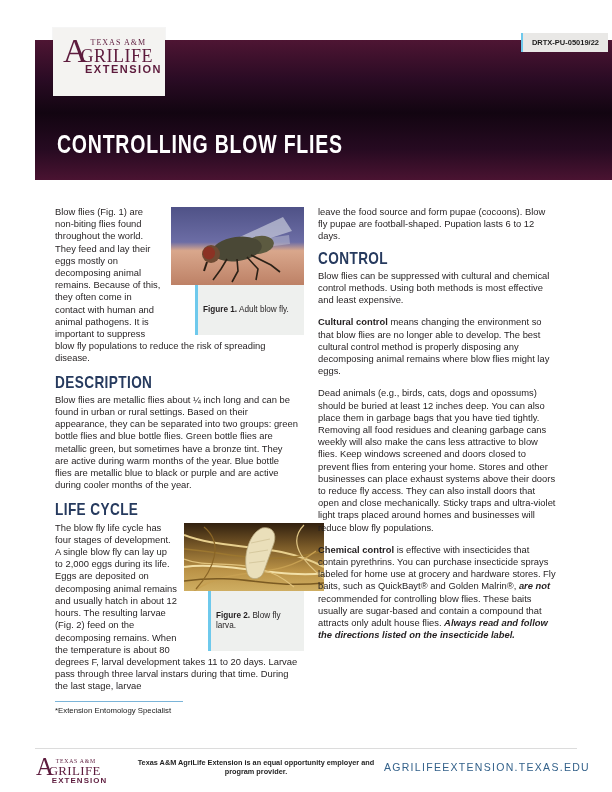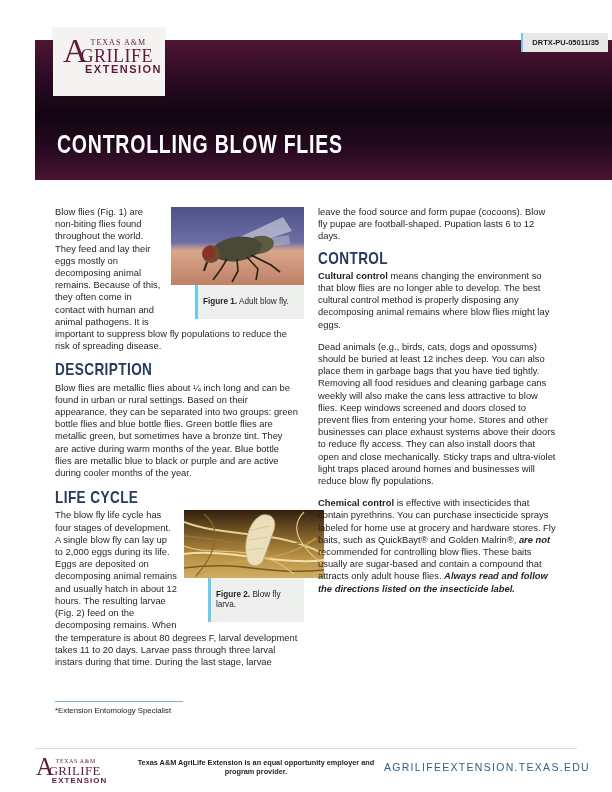--- a/index.html
+++ b/index.html
@@ -36,21 +36,21 @@
   .sec-h.first{margin-top:12px;}
   b.lead{font-weight:bold;}
   .bi{font-weight:bold;font-style:italic;}
 
   
   .fig{float:right;margin:1px -6px 4px 9px;}
   .fig1{width:133px;}
   .fig2{width:120px;margin-left:7px;}
   .fig svg{display:block;}
   .fig-cap{margin-left:24px;background:#eef0ee;border-left:3px solid #6ec9ec;
-           padding:12px 5px;font-size:8.2px;line-height:10px;color:#231f20;}
+           padding:20px 5px;font-size:8.2px;line-height:10px;color:#231f20;}
 
   
   .footnote{position:absolute;left:55px;top:701px;font-size:7.8px;color:#1a1a1a;}
   .footnote .rule{width:128px;border-top:1px solid #7ab4d8;margin-bottom:4px;}
   .footer-rule{position:absolute;left:35px;right:35px;top:748px;border-top:1px solid #dcdcdc;}
   .footer{position:absolute;left:36px;right:22px;bottom:6px;height:38px;display:flex;align-items:center;}
   .footer-logo{width:92px;height:38px;position:relative;}
   .footer-logo .aglogo{transform:scale(0.72);transform-origin:left center;position:absolute;top:4px;}
   .disclaimer{flex:1;text-align:center;font-size:7.3px;font-weight:bold;color:#1f1f1f;padding:0 6px;}
   .footer-url{font-size:10.5px;letter-spacing:1.3px;color:#33618a;text-decoration:none;white-space:nowrap;}
@@ -70,21 +70,21 @@
           <span class="ag-texas">TEXAS A&amp;M</span>
           <span class="ag-grilife">GRILIFE</span>
         </span>
       </div>
       <div class="ag-ext">EXTENSION</div>
     </div>
   </div>
 
   <div class="badge">
     <span>DRTX-PU-050</span>
-    <span>11/35</span>
+    <span>19/22</span>
   </div>
 
   <div class="page-title">CONTROLLING BLOW FLIES</div>
 
 
   <div class="content">
 
     <div class="col col-left">
 
       <div class="fig fig1">
@@ -156,20 +156,21 @@
       </div>
 
       <p>The blow fly life cycle has four stages of development. A single blow fly can lay up to 2,000 eggs during its life. Eggs are deposited on decomposing animal remains and usually hatch in about 12 hours. The resulting larvae (Fig. 2) feed on the decomposing remains. When the temperature is about 80 degrees F, larval development takes 11 to 20 days. Larvae pass through three larval instars during that time. During the last stage, larvae</p>
     </div>
 
     <div class="col col-right">
       <p>leave the food source and form pupae (cocoons). Blow fly pupae are football-shaped. Pupation lasts 6 to 12 days.</p>
 
       <div class="sec-h" style="margin-top:10px;">CONTROL</div>
 
+      <p>Blow flies can be suppressed with cultural and chemical control methods. Using both methods is most effective and least expensive.</p>
 
       <p><b class="lead">Cultural control</b><span> means changing the environment so that blow flies are no longer able to develop. The best cultural control method is properly disposing any decomposing animal remains where blow flies might lay eggs.</span></p>
 
       <p>Dead animals (e.g., birds, cats, dogs and opossums) should be buried at least 12 inches deep. You can also place them in garbage bags that you have tied tightly. Removing all food residues and cleaning garbage cans weekly will also make the cans less attractive to blow flies. Keep windows screened and doors closed to prevent flies from entering your home. Stores and other businesses can place exhaust systems above their doors to reduce fly access. They can also install doors that open and close mechanically. Sticky traps and ultra-violet light traps placed around homes and businesses will reduce blow fly populations.</p>
 
       <p><b class="lead">Chemical control</b><span> is effective with insecticides that contain pyrethrins. You can purchase insecticide sprays labeled for home use at grocery and hardware stores. Fly baits, such as QuickBayt® and Golden Malrin®, </span><span class="bi">are not</span><span> recommended for controlling blow flies. These baits usually are sugar-based and contain a compound that attracts only adult house flies. </span><span class="bi">Always read and follow the directions listed on the insecticide label.</span></p>
     </div>
   </div>
 
   <div class="footnote">

